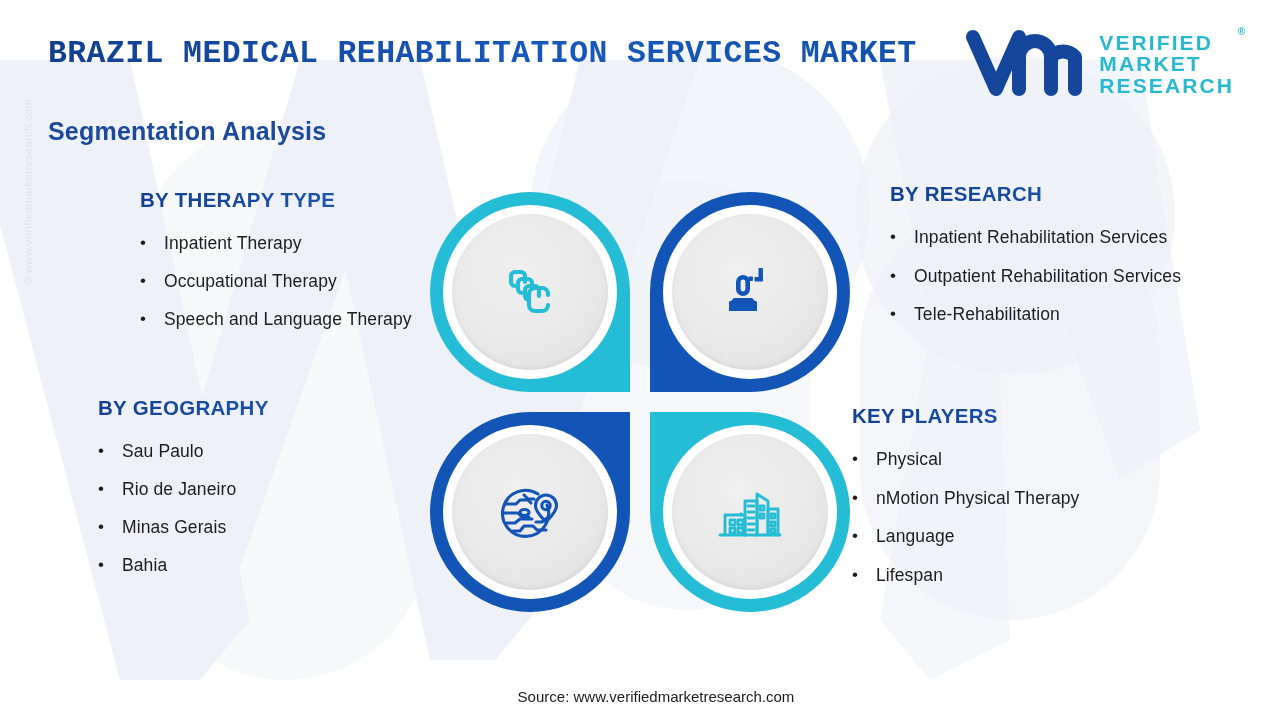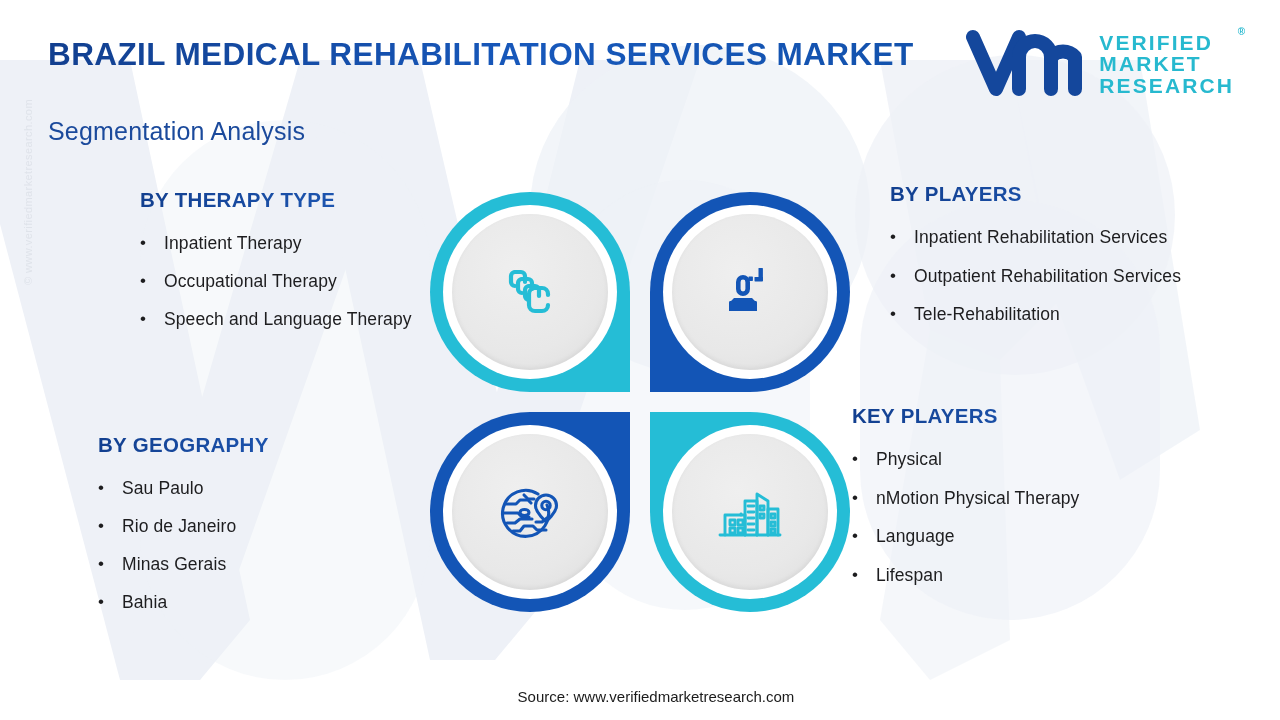--- a/index.html
+++ b/index.html
@@ -22,37 +22,38 @@
     width: 1280px; height: 720px;
     z-index: 0;
     pointer-events: none;
   }
 
   
   #header {
     position: absolute; left: 0; top: 0;
     width: 1216px; height: 100px;
     z-index: 5;
+    font-family: Liberation Mono, monospace;
   }
   #main-title {
     position: absolute; left: 48px; top: 36px;
     font-size: 31.5px;
     font-weight: bold;
     letter-spacing: 0.4px;
     color: #134a9e;
     background: linear-gradient(90deg, #123f8f 0%, #1758bb 55%, #1352ad 100%);
     -webkit-background-clip: text;
     background-clip: text;
     -webkit-text-fill-color: transparent;
     white-space: nowrap;
   }
   #subtitle {
     position: absolute; left: 48px; top: 117px;
     font-size: 25px;
-    font-weight: normal;
+    font-weight: bold;
     color: #1b4a9c;
     letter-spacing: 0.2px;
     white-space: nowrap;
     z-index: 6;
   }
 
   
   #logo {
     position: absolute; right: 46px; top: 27px;
     display: flex; align-items: center; gap: 16px;
@@ -114,21 +115,21 @@
   .bullet-dot {
     flex: 0 0 auto;
     width: 24px;
     color: #1d1d1f;
     font-size: 17px;
     text-align: left;
   }
   .bullet-text { flex: 1 1 auto; }
 
   #sec-therapy  { left: 92px;  top: 188px; width: 330px; margin-left: 48px; }
-  #sec-geography{ left: 98px;  top: 433px; width: 320px; }
+  #sec-geography{ left: 98px;  top: 396px; width: 320px; }
   #sec-service  { left: 890px; top: 182px; width: 340px; }
   #sec-players  { left: 852px; top: 404px; width: 350px; }
 
   #sec-service .bullet-item { line-height: 38.5px; }
   #sec-players .bullet-item { line-height: 38.5px; }
 
   
   #quad {
     position: absolute;
     left: 430px; top: 192px;
@@ -270,21 +271,21 @@
         <span class="bullet-text">Minas Gerais</span>
       </li>
       <li class="bullet-item">
         <span class="bullet-dot">•</span>
         <span class="bullet-text">Bahia</span>
       </li>
     </ul>
   </div>
 
   <div class="section" id="sec-service">
-    <div class="section-title">BY PLAYERS</div>
+    <div class="section-title">BY RESEARCH</div>
     <ul class="bullet-list">
       <li class="bullet-item">
         <span class="bullet-dot">•</span>
         <span class="bullet-text">Inpatient Rehabilitation Services</span>
       </li>
       <li class="bullet-item">
         <span class="bullet-dot">•</span>
         <span class="bullet-text">Outpatient Rehabilitation Services</span>
       </li>
       <li class="bullet-item">

